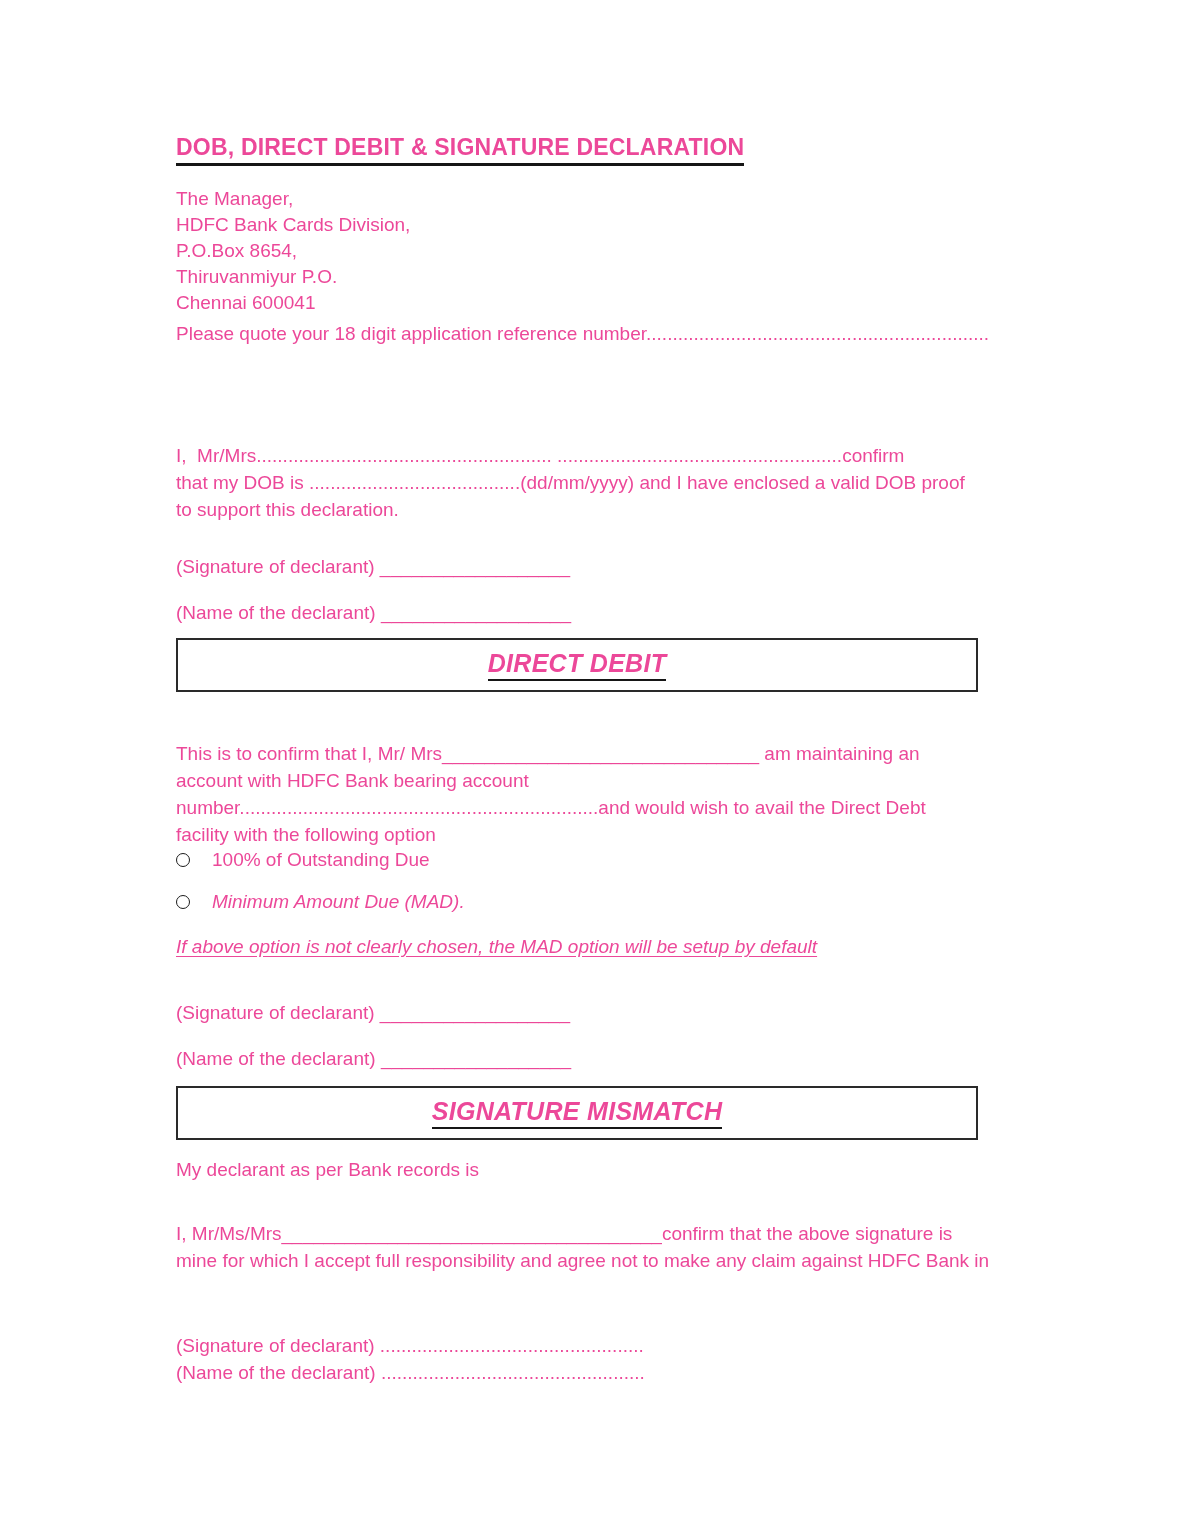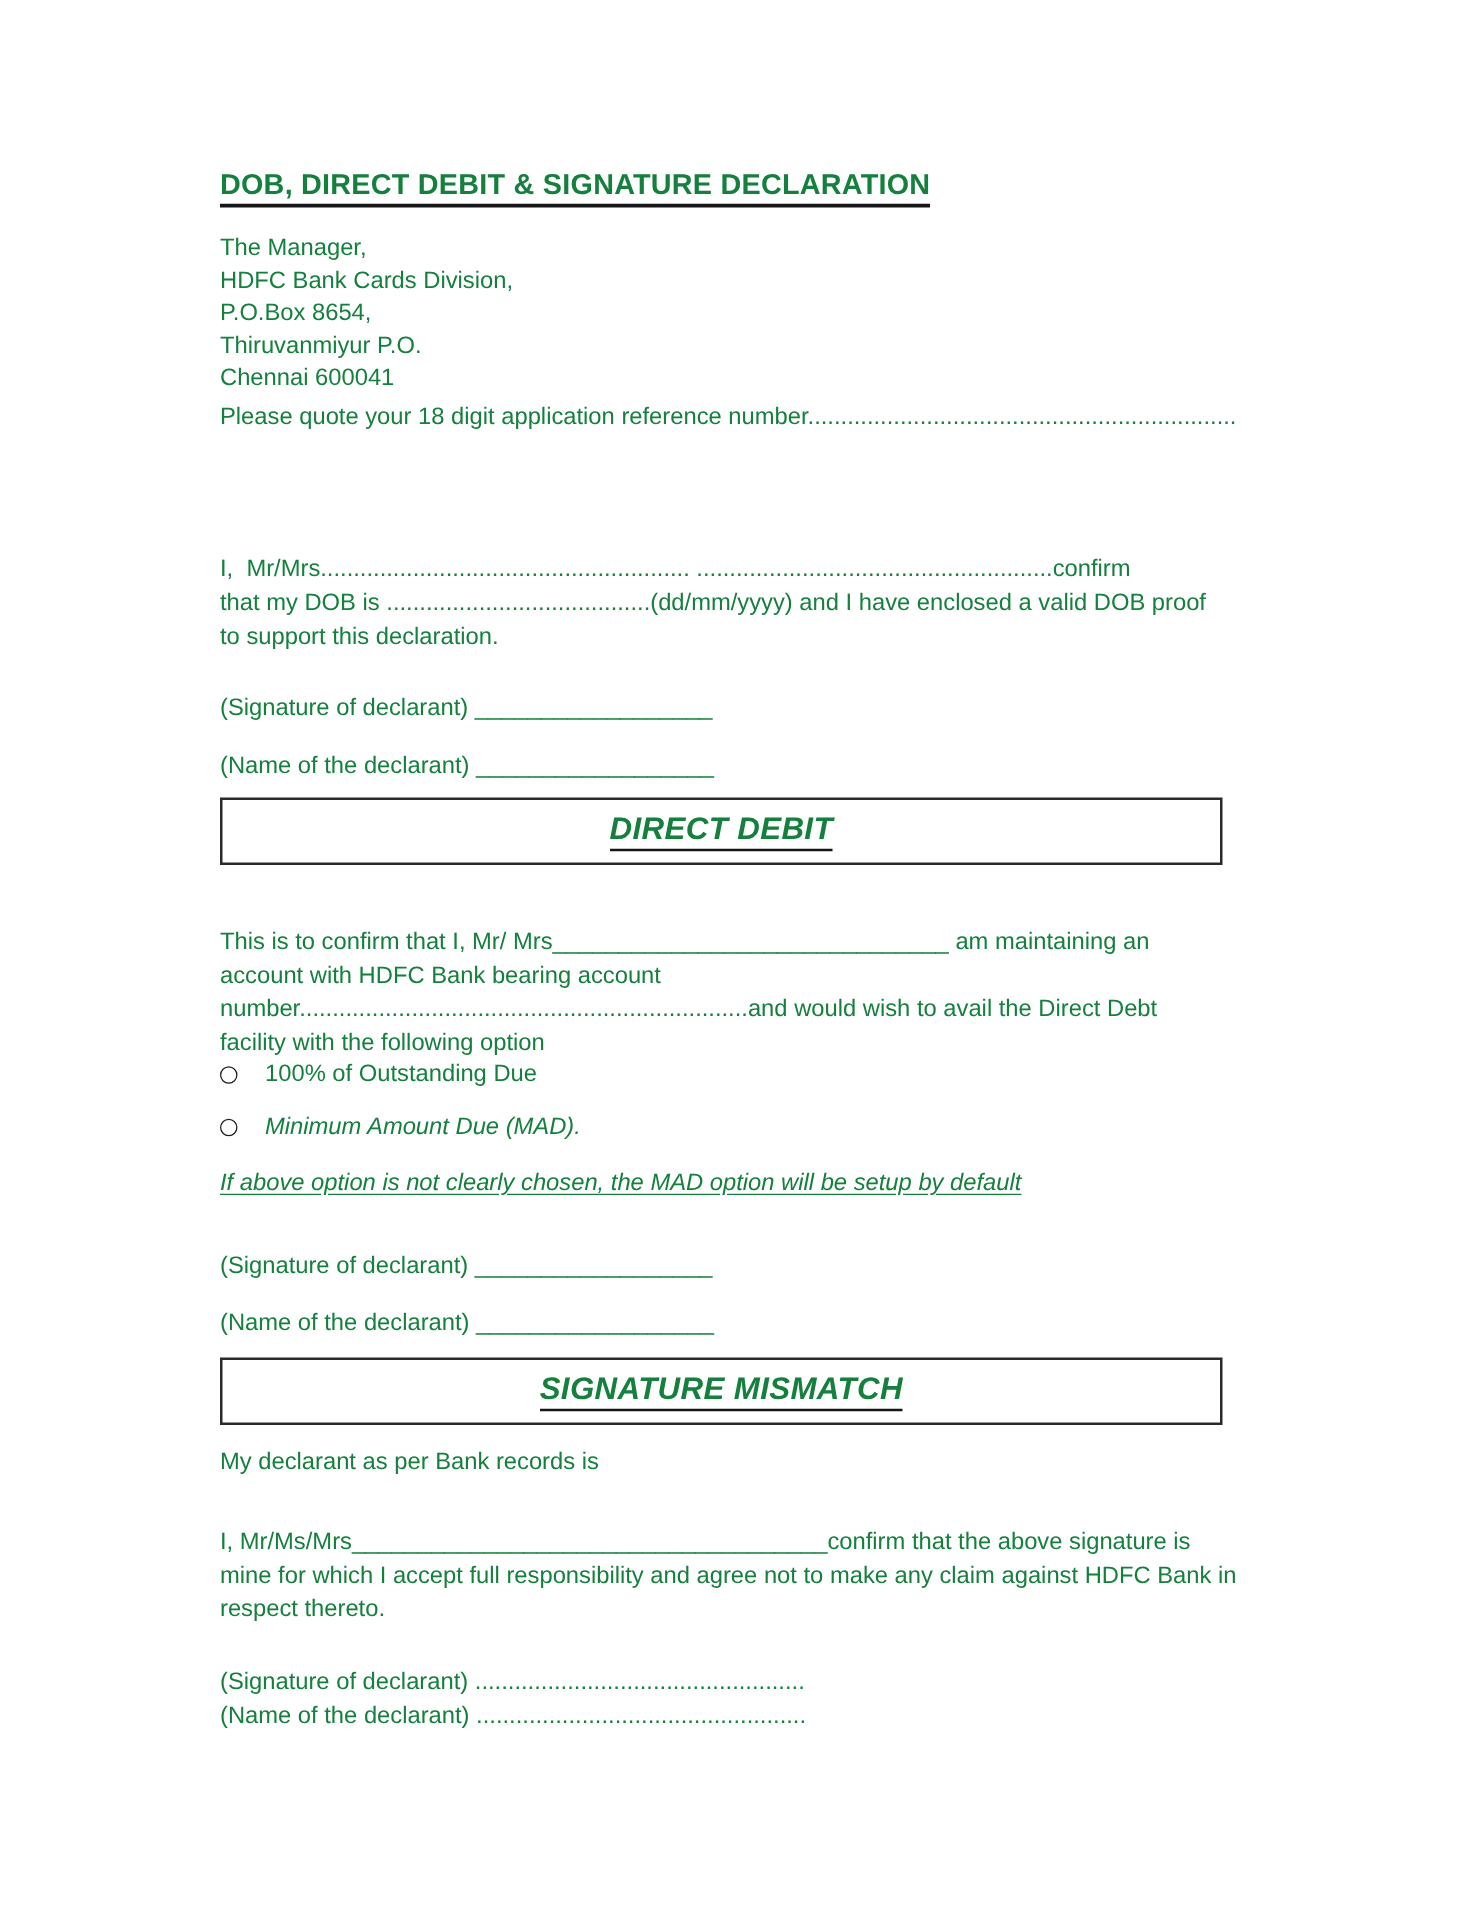--- a/index.html
+++ b/index.html
@@ -2,21 +2,21 @@
 <html><head>
 <meta charset="utf-8">
 <style>
   html, body { margin: 0; padding: 0; background: #ffffff; }
   .page {
     position: relative;
     width: 1187px;
     height: 1536px;
     background: #ffffff;
     font-family: "Liberation Sans", sans-serif;
-    color: #15803d;
+    color: #ec4899;
     overflow: hidden;
   }
   .abs { position: absolute; left: 176px; width: 840px; }
   .line { white-space: pre; font-size: 19px; line-height: 27px; overflow: hidden; }
   .title-wrap { top: 134px; }
   .title {
     display: inline-block;
     font-size: 23px;
     font-weight: bold;
     letter-spacing: 0.2px;
@@ -138,19 +138,18 @@
 
   <div class="head-box box3">
     <span class="box-heading">SIGNATURE MISMATCH</span>
   </div>
 
   <div class="abs sigrec line">My declarant as per Bank records is</div>
 
   <div class="abs sm-para">
     <div class="line">I, Mr/Ms/Mrs____________________________________confirm that the above signature is</div>
     <div class="line">mine for which I accept full responsibility and agree not to make any claim against HDFC Bank in</div>
-    <div class="line">respect thereto.</div>
   </div>
 
   <div class="abs sm-sig sig-row"><span>(Signature of declarant)</span><span> </span><span>..................................................</span></div>
   <div class="abs sm-name sig-row"><span>(Name of the declarant)</span><span> </span><span>..................................................</span></div>
 
 </div>
 
 </body></html>

